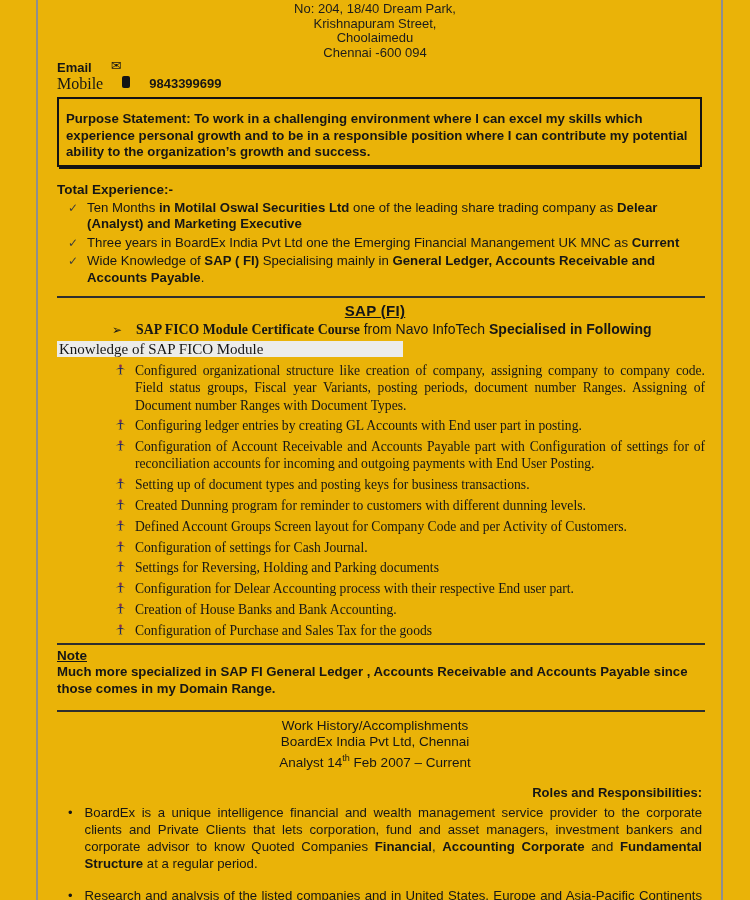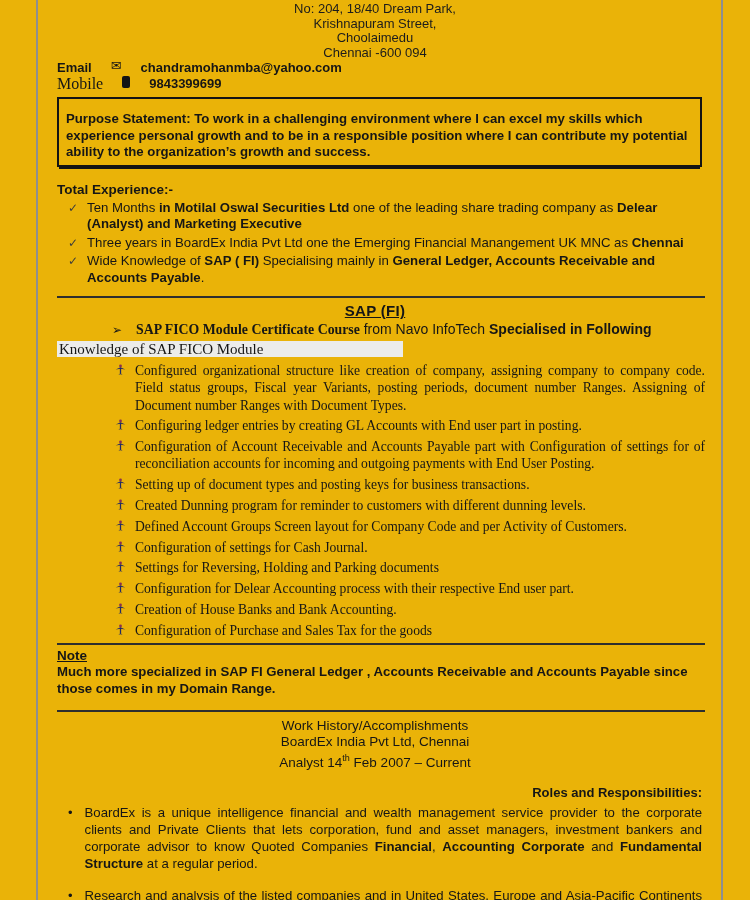--- a/index.html
+++ b/index.html
@@ -88,40 +88,39 @@
   <div class="address">
     <div>No: 204, 18/40 Dream Park,</div>
     <div>Krishnapuram Street,</div>
     <div>Choolaimedu</div>
     <div>Chennai -600 094</div>
   </div>
 
   <div class="contact-line">
     <span class="lbl-sans">Email</span>
     <span class="envelope-icon">✉</span>
-    <span class="val">chandramohanmba@yahoo.com</span>
   </div>
   <div class="contact-line">
     <span class="lbl-serif">Mobile</span>
     <span class="phone-icon"></span>
     <span class="val">9843399699</span>
   </div>
 
   <div class="purpose-box">Purpose Statement: To work in a challenging environment where I can excel my skills which experience personal growth and to be in a responsible position where I can contribute my potential ability to the organization’s growth and success.</div>
 
   <section class="experience">
     <h3>Total Experience:-</h3>
     <ul class="check-list">
       <li>
         <span class="check-glyph">✓</span>
         <span class="rich"><span>Ten Months </span><span class="seg-b">in Motilal Oswal Securities Ltd</span><span> one of the leading share trading company as </span><span class="seg-b">Delear (Analyst) and Marketing Executive</span></span>
       </li>
       <li>
         <span class="check-glyph">✓</span>
-        <span class="rich"><span>Three years in BoardEx India Pvt Ltd one the Emerging Financial Manangement UK MNC as </span><span class="seg-b">Chennai</span></span>
+        <span class="rich"><span>Three years in BoardEx India Pvt Ltd one the Emerging Financial Manangement UK MNC as </span><span class="seg-b">Current</span></span>
       </li>
       <li>
         <span class="check-glyph">✓</span>
         <span class="rich"><span>Wide  Knowledge of </span><span class="seg-b">SAP ( FI)</span><span> Specialising mainly in </span><span class="seg-b">General Ledger, Accounts Receivable and Accounts Payable</span><span>.</span></span>
       </li>
     </ul>
   </section>
 
   <hr class="rule">
 

